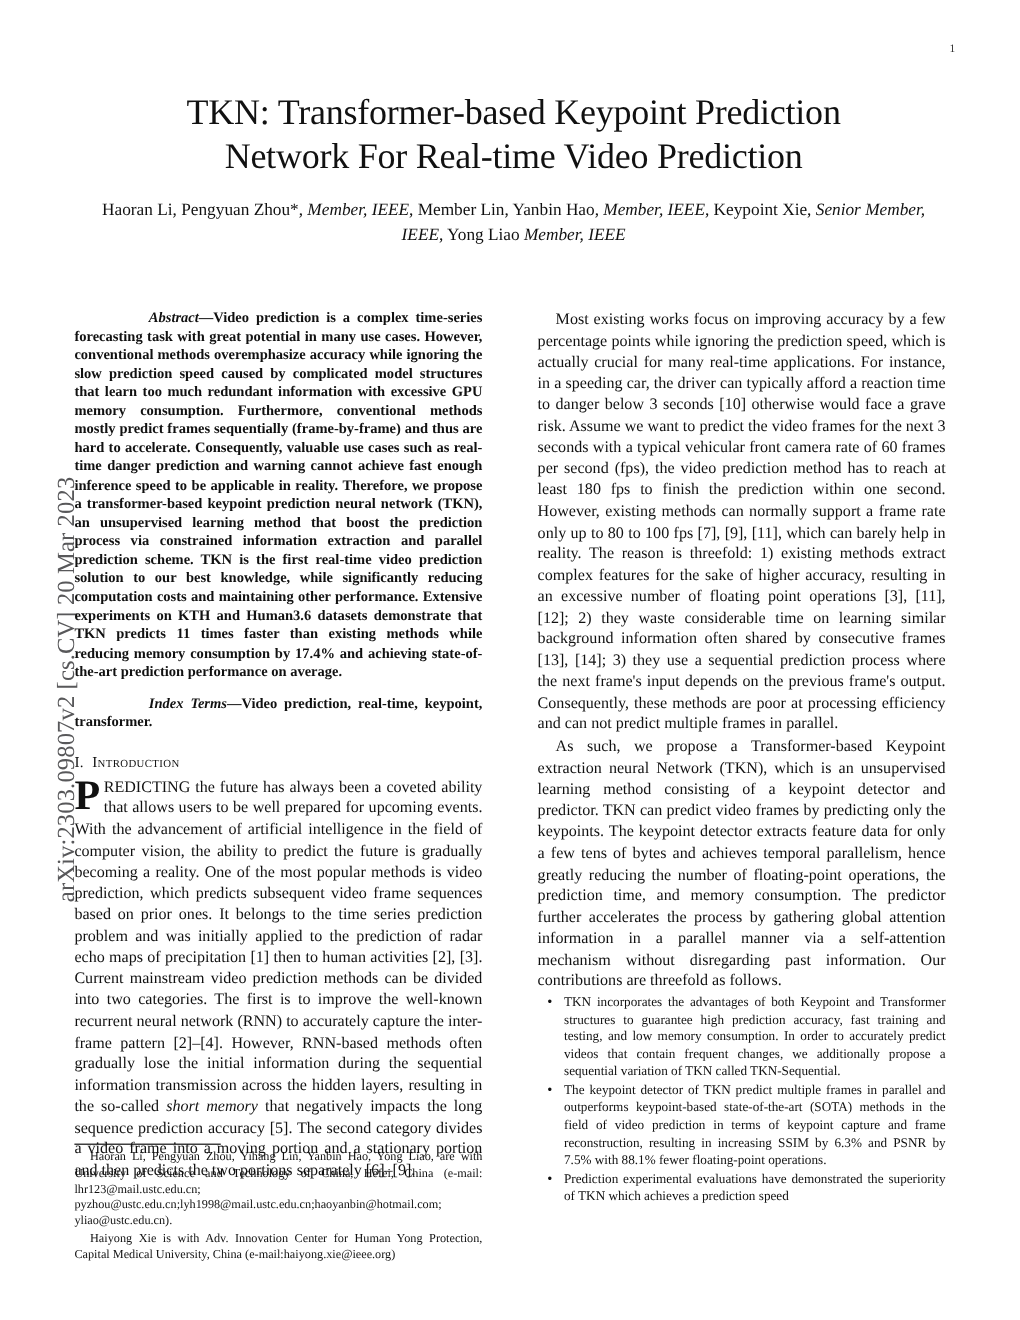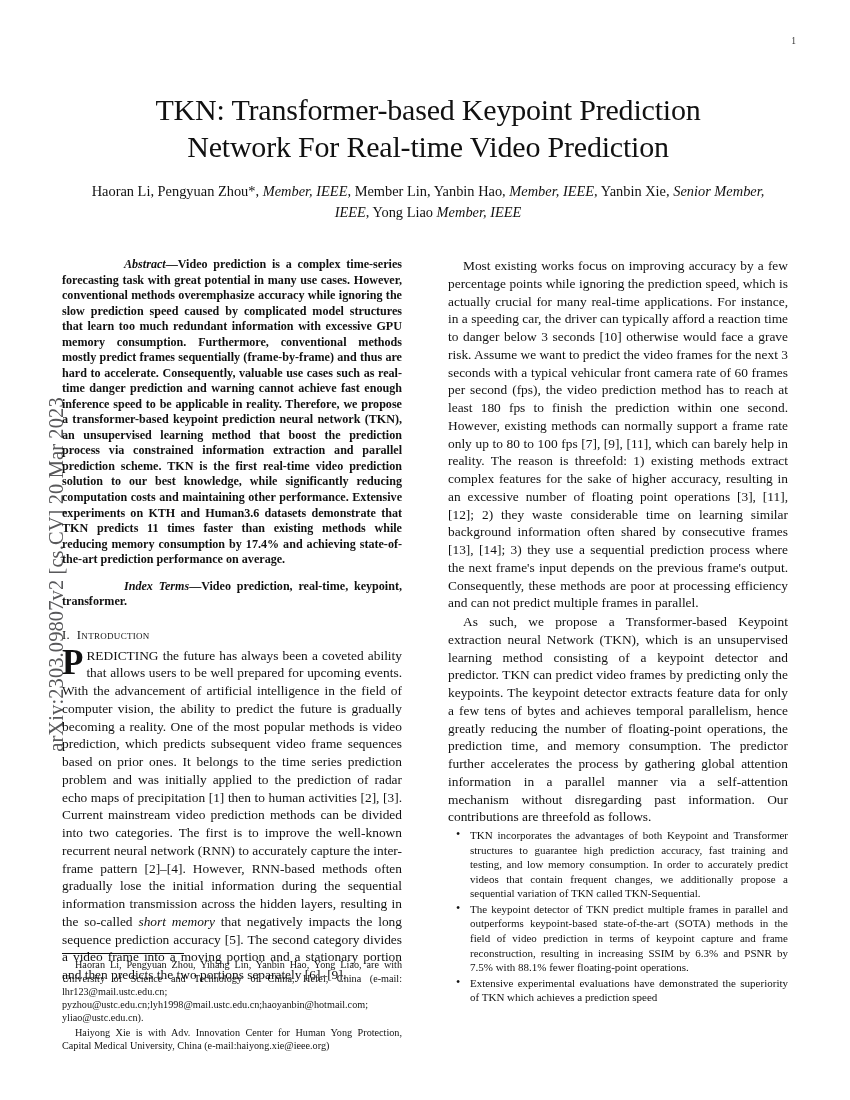--- a/index.html
+++ b/index.html
@@ -41,21 +41,21 @@
     right: 54px;
     top: 36px;
     font-size: 9.5px;
     color: #333;
   }
 
   
   #title-block {
     position: absolute;
     left: 78px;
-    top: 92px;
+    top: 76px;
     width: 700px;
     text-align: center;
   }
   #paper-title {
     font-size: 30px;
     line-height: 1.22;
     font-weight: normal;
     margin: 0;
     letter-spacing: -0.2px;
   }
@@ -193,21 +193,21 @@
   <div id="arxiv-stamp">arXiv:2303.09807v2  [cs.CV]  20 Mar 2023</div>
 
   <div id="page-number">1</div>
 
   <div id="title-block">
     <h1 id="paper-title">
       <span>TKN: Transformer-based Keypoint Prediction</span><br>
       <span>Network For Real-time Video Prediction</span>
     </h1>
     <div id="author-line">
-      <span>Haoran Li, Pengyuan Zhou*, </span><i>Member, IEEE</i><span>, Member Lin, Yanbin Hao, </span><i>Member, IEEE</i><span>, Yanbin Xie, </span><i>Senior Member, IEEE</i><span>, Yong Liao </span><i>Member, IEEE</i>
+      <span>Haoran Li, Pengyuan Zhou*, </span><i>Member, IEEE</i><span>, Member Lin, Yanbin Hao, </span><i>Member, IEEE</i><span>, Keypoint Xie, </span><i>Senior Member, IEEE</i><span>, Yong Liao </span><i>Member, IEEE</i>
     </div>
   </div>
 
   <div id="columns">
 
     <div class="column col-left">
 
       <p class="abstract-p"><span class="lead">Abstract</span><span>—</span><span>Video prediction is a complex time-series forecasting task with great potential in many use cases. However, conventional methods overemphasize accuracy while ignoring the slow prediction speed caused by complicated model structures that learn too much redundant information with excessive GPU memory consumption. Furthermore, conventional methods mostly predict frames sequentially (frame-by-frame) and thus are hard to accelerate. Consequently, valuable use cases such as real-time danger prediction and warning cannot achieve fast enough inference speed to be applicable in reality. Therefore, we propose a transformer-based keypoint prediction neural network (TKN), an unsupervised learning method that boost the prediction process via constrained information extraction and parallel prediction scheme. TKN is the first real-time video prediction solution to our best knowledge, while significantly reducing computation costs and maintaining other performance. Extensive experiments on KTH and Human3.6 datasets demonstrate that TKN predicts 11 times faster than existing methods while reducing memory consumption by 17.4% and achieving state-of-the-art prediction performance on average.</span></p>
 
       <p class="index-p"><span class="lead">Index Terms</span><span>—</span><span>Video prediction, real-time, keypoint, transformer.</span></p>
@@ -229,19 +229,19 @@
 
     <div class="column col-right">
 
       <p class="body-p">Most existing works focus on improving accuracy by a few percentage points while ignoring the prediction speed, which is actually crucial for many real-time applications. For instance, in a speeding car, the driver can typically afford a reaction time to danger below 3 seconds [10] otherwise would face a grave risk. Assume we want to predict the video frames for the next 3 seconds with a typical vehicular front camera rate of 60 frames per second (fps), the video prediction method has to reach at least 180 fps to finish the prediction within one second. However, existing methods can normally support a frame rate only up to 80 to 100 fps [7], [9], [11], which can barely help in reality. The reason is threefold: 1) existing methods extract complex features for the sake of higher accuracy, resulting in an excessive number of floating point operations [3], [11], [12]; 2) they waste considerable time on learning similar background information often shared by consecutive frames [13], [14]; 3) they use a sequential prediction process where the next frame's input depends on the previous frame's output. Consequently, these methods are poor at processing efficiency and can not predict multiple frames in parallel.</p>
 
       <p class="body-p">As such, we propose a Transformer-based Keypoint extraction neural Network (TKN), which is an unsupervised learning method consisting of a keypoint detector and predictor. TKN can predict video frames by predicting only the keypoints. The keypoint detector extracts feature data for only a few tens of bytes and achieves temporal parallelism, hence greatly reducing the number of floating-point operations, the prediction time, and memory consumption. The predictor further accelerates the process by gathering global attention information in a parallel manner via a self-attention mechanism without disregarding past information. Our contributions are threefold as follows.</p>
 
       <ul class="contrib-list">
         <li>TKN incorporates the advantages of both Keypoint and Transformer structures to guarantee high prediction accuracy, fast training and testing, and low memory consumption. In order to accurately predict videos that contain frequent changes, we additionally propose a sequential variation of TKN called TKN-Sequential.</li>
         <li>The keypoint detector of TKN predict multiple frames in parallel and outperforms keypoint-based state-of-the-art (SOTA) methods in the field of video prediction in terms of keypoint capture and frame reconstruction, resulting in increasing SSIM by 6.3% and PSNR by 7.5% with 88.1% fewer floating-point operations.</li>
-        <li>Extensive experimental evaluations have demonstrated the superiority of TKN which achieves a prediction speed</li>
+        <li>Prediction experimental evaluations have demonstrated the superiority of TKN which achieves a prediction speed</li>
       </ul>
 
     </div>
 
   </div>
 </div>
 
 </body></html>

